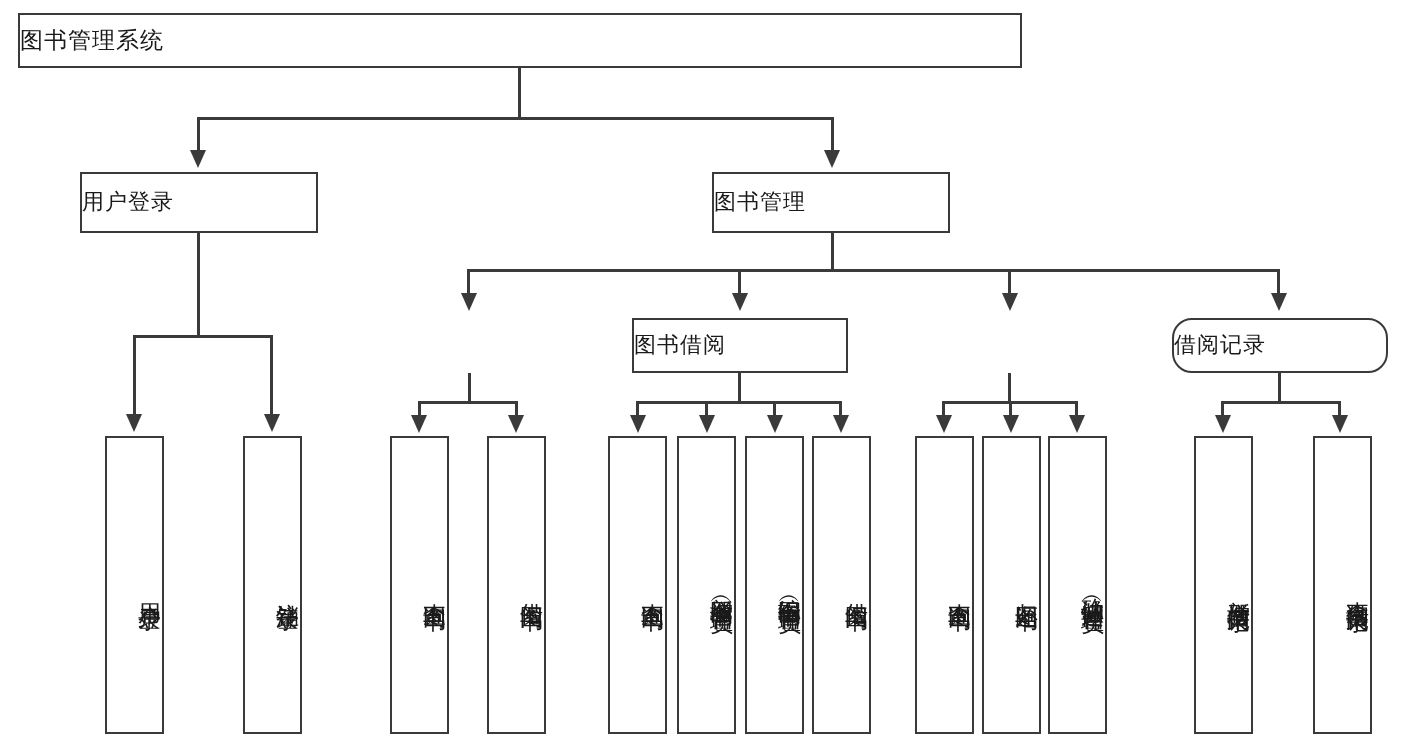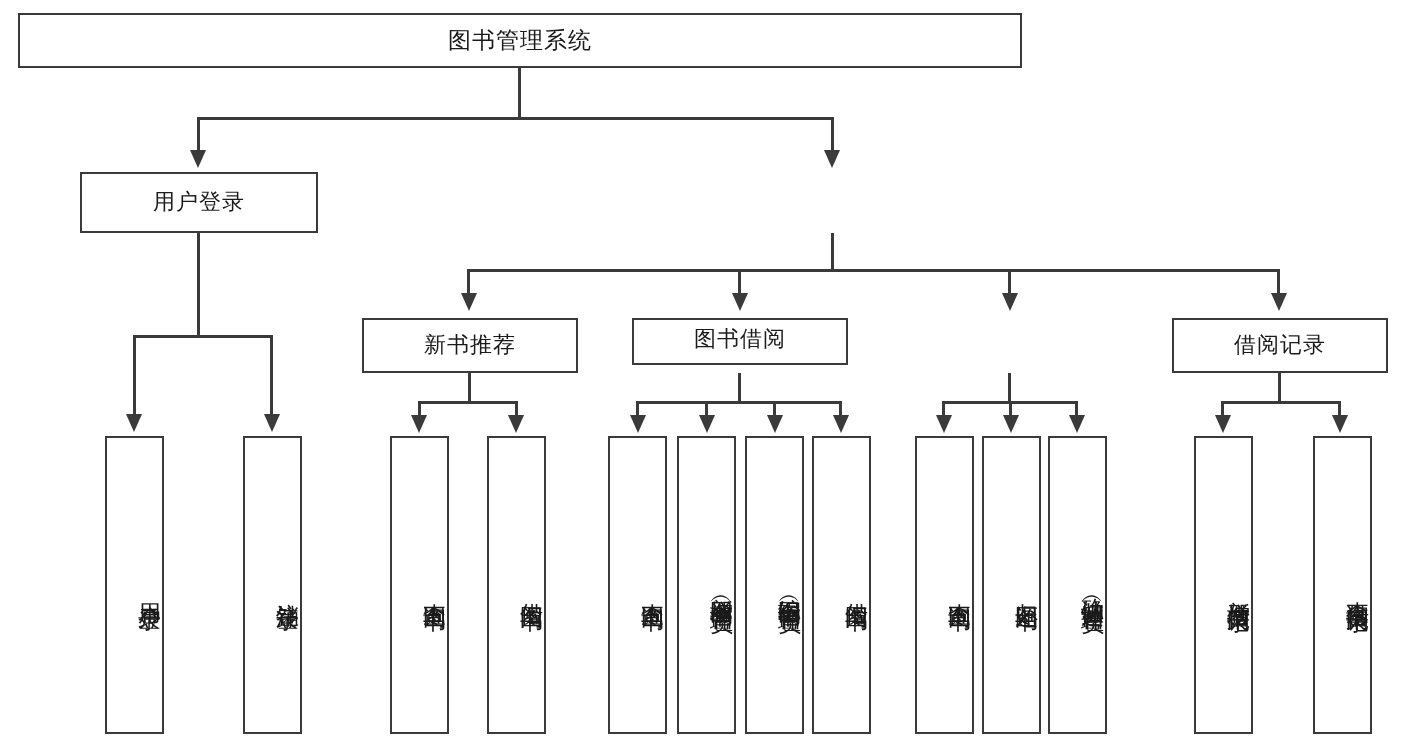--- a/index.html
+++ b/index.html
@@ -18,21 +18,21 @@
     overflow: hidden;
   }
   .node {
     position: absolute;
     box-sizing: border-box;
     border: 2px solid #3a3a3a;
     background: #ffffff;
     color: #1a1a1a;
     display: flex;
     align-items: center;
-    justify-content: center;
+    justify-content: flex-start;
     text-align: center;
   }
   .node-h {
     font-size: 22px;
     line-height: 1.2;
     letter-spacing: 1px;
   }
   .node-root {
     font-size: 23px;
   }
@@ -88,20 +88,23 @@
 
   <div class="edge edge-v" style="left:197px; top:117px; width:3px; height:33px;"></div>
   <div class="arrow" style="left:190px; top:150px;"></div>
 
   <div class="edge edge-v" style="left:831px; top:117px; width:3px; height:33px;"></div>
   <div class="arrow" style="left:824px; top:150px;"></div>
 
   <div class="node node-h" style="left:80px; top:172px; width:238px; height:61px;">
     <span>用户登录</span>
   </div>
+  <div class="node node-h" style="left:712px; top:172px; width:238px; height:61px;">
+    <span>图书管理</span>
+  </div>
 
   <div class="edge edge-v" style="left:197px; top:233px; width:3px; height:103px;"></div>
   <div class="edge edge-h" style="left:133px; top:335px; width:140px; height:3px;"></div>
   <div class="edge edge-v" style="left:133px; top:335px; width:3px; height:80px;"></div>
   <div class="arrow" style="left:126px; top:414px;"></div>
   <div class="edge edge-v" style="left:270px; top:335px; width:3px; height:80px;"></div>
   <div class="arrow" style="left:264px; top:414px;"></div>
 
   <div class="edge edge-v" style="left:831px; top:233px; width:3px; height:37px;"></div>
   <div class="edge edge-h" style="left:467px; top:269px; width:813px; height:3px;"></div>
@@ -111,27 +114,24 @@
 
   <div class="edge edge-v" style="left:738px; top:269px; width:3px; height:25px;"></div>
   <div class="arrow" style="left:732px; top:293px;"></div>
 
   <div class="edge edge-v" style="left:1008px; top:269px; width:3px; height:25px;"></div>
   <div class="arrow" style="left:1002px; top:293px;"></div>
 
   <div class="edge edge-v" style="left:1277px; top:269px; width:3px; height:25px;"></div>
   <div class="arrow" style="left:1271px; top:293px;"></div>
 
-  <div class="node node-h" style="left:362px; top:318px; width:216px; height:55px;">
-    <span>新书推荐</span>
-  </div>
-  <div class="node node-h" style="left:632px; top:318px; width:216px; height:47px;font-family:Liberation Mono, monospace;">
+  <div class="node node-h" style="left:632px; top:318px; width:216px; height:55px;">
     <span>图书借阅</span>
   </div>
-  <div class="node node-h" style="left:1172px; top:318px; width:216px; height:55px;">
+  <div class="node node-h" style="left:1172px; top:318px; width:216px; height:55px;border-radius:20px;">
     <span>借阅记录</span>
   </div>
 
   <div class="edge edge-v" style="left:468px; top:373px; width:3px; height:29px;"></div>
   <div class="edge edge-h" style="left:418px; top:401px; width:100px; height:3px;"></div>
   <div class="edge edge-v" style="left:418px; top:401px; width:3px; height:15px;"></div>
   <div class="arrow" style="left:411px; top:415px;"></div>
   <div class="edge edge-v" style="left:515px; top:401px; width:3px; height:15px;"></div>
   <div class="arrow" style="left:508px; top:415px;"></div>
 

